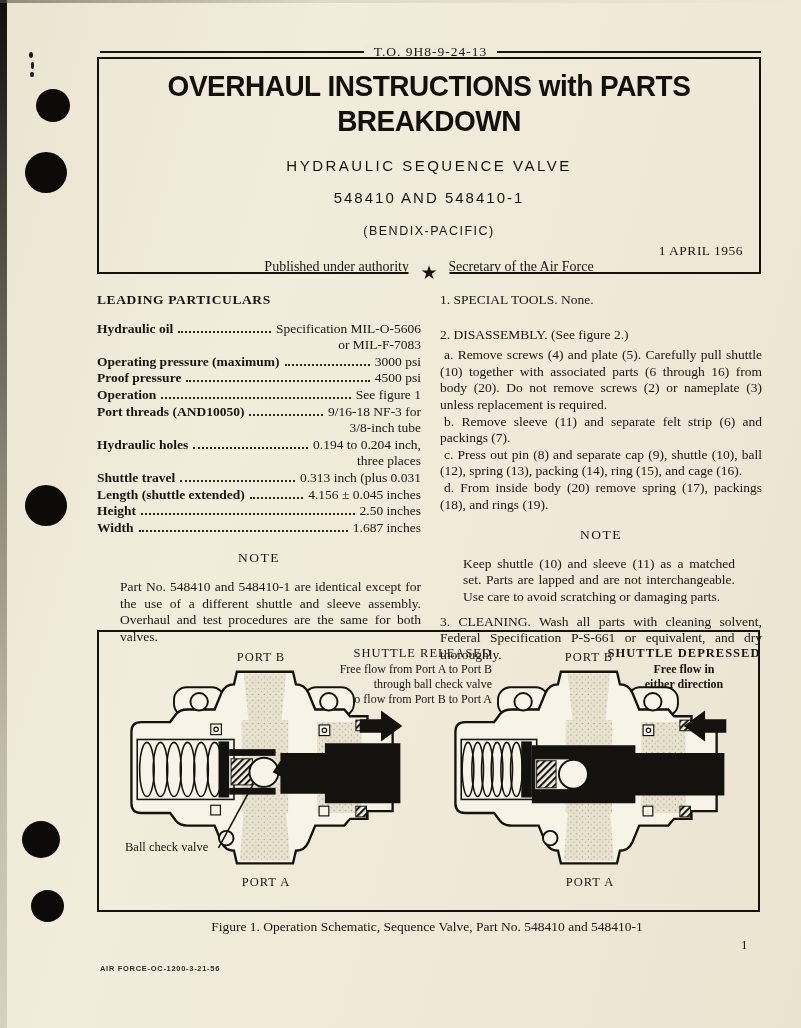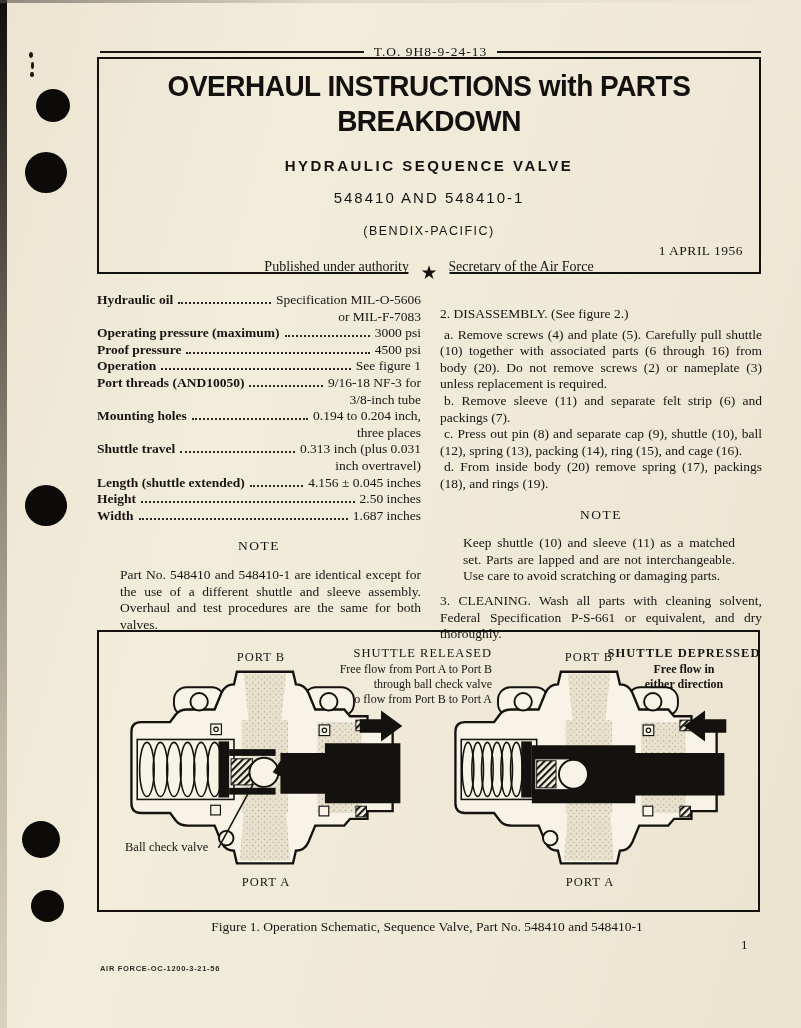--- a/index.html
+++ b/index.html
@@ -19,21 +19,21 @@
   .to-wrap{position:absolute;left:100px;top:42px;width:661px;text-align:center;}
   .to-rule{position:absolute;left:0;right:0;top:9px;border-top:2px solid #181613;}
   .to-text{position:relative;display:inline-block;background:#f0ead9;padding:0 10px;
     font-size:13.5px;letter-spacing:1px;}
 
   
   .hbox{position:absolute;left:97px;top:57px;width:660px;height:213px;
     border:2.5px solid #14120f;text-align:center;}
   .hbox .title{margin-top:13px;font-family:"Liberation Sans",sans-serif;font-weight:bold;
     font-size:28px;letter-spacing:-0.5px;transform:scaleY(1.08);color:#131110;}
-  .hbox .sub1{margin-top:21px;font-family:"Liberation Sans",sans-serif;font-size:15px;letter-spacing:2.5px;font-weight:bold;}
+  .hbox .sub1{margin-top:21px;font-family:"Liberation Sans",sans-serif;font-size:15px;letter-spacing:2.5px;}
   .hbox .sub2{margin-top:15px;font-family:"Liberation Sans",sans-serif;font-size:15px;letter-spacing:2px;}
   .hbox .mfr{margin-top:18px;font-family:"Liberation Sans",sans-serif;font-size:12.5px;letter-spacing:1.5px;}
   .hbox .auth{margin-top:21px;font-size:14px;}
   .hbox .date{position:absolute;right:16px;top:184px;font-size:13.5px;letter-spacing:0.5px;}
   .star{position:absolute;left:50%;bottom:-14px;transform:translateX(-50%);
     background:#f0ead9;padding:0 12px;font-size:19px;line-height:26px;color:#14120f;}
 
   
   .col{position:absolute;top:292px;font-size:13.5px;line-height:16.6px;}
   .col-left{left:97px;width:324px;}
@@ -88,20 +88,21 @@
   <div class="title">OVERHAUL INSTRUCTIONS with PARTS BREAKDOWN</div>
   <div class="sub1">HYDRAULIC SEQUENCE VALVE</div>
   <div class="sub2">548410 AND 548410-1</div>
   <div class="mfr">(BENDIX-PACIFIC)</div>
   <div class="auth">Published under authority of the Secretary of the Air Force</div>
   <div class="date">1 APRIL 1956</div>
   <div class="star">★</div>
 </div>
 
 <div class="col col-left">
+  <div class="lp-head">LEADING PARTICULARS</div>
 
   <div class="lp-row">
     <span class="lp-label">Hydraulic oil</span>
     <span class="lp-dots"></span>
     <span class="lp-value">Specification MIL-O-5606</span>
   </div>
   <div class="lp-cont">or MIL-F-7083</div>
 
   <div class="lp-row">
     <span class="lp-label">Operating pressure (maximum)</span>
@@ -122,32 +123,31 @@
   </div>
 
   <div class="lp-row">
     <span class="lp-label">Port threads (AND10050)</span>
     <span class="lp-dots"></span>
     <span class="lp-value">9/16-18 NF-3 for</span>
   </div>
   <div class="lp-cont">3/8-inch tube</div>
 
   <div class="lp-row">
-    <span class="lp-label">Mounting holes</span>
+    <span class="lp-label">Hydraulic holes</span>
     <span class="lp-dots"></span>
     <span class="lp-value">0.194 to 0.204 inch,</span>
   </div>
   <div class="lp-cont">three places</div>
 
   <div class="lp-row">
     <span class="lp-label">Shuttle travel</span>
     <span class="lp-dots"></span>
     <span class="lp-value">0.313 inch (plus 0.031</span>
   </div>
-  <div class="lp-cont">inch overtravel)</div>
 
   <div class="lp-row">
     <span class="lp-label">Length (shuttle extended)</span>
     <span class="lp-dots"></span>
     <span class="lp-value">4.156 ± 0.045 inches</span>
   </div>
 
   <div class="lp-row">
     <span class="lp-label">Height</span>
     <span class="lp-dots"></span>
@@ -159,20 +159,21 @@
     <span class="lp-dots"></span>
     <span class="lp-value">1.687 inches</span>
   </div>
 
 
   <div class="note-head">NOTE</div>
   <div class="note-body">Part No. 548410 and 548410-1 are identical except for the use of a different shuttle and sleeve assembly. Overhaul and test procedures are the same for both valves.</div>
 </div>
 
 <div class="col col-right">
+  <div class="para">1. SPECIAL TOOLS.  None.</div>
   <div class="gap"></div>
   <div class="para">2. DISASSEMBLY.  (See figure 2.)</div>
   <div class="para step">a. Remove screws (4) and plate (5).  Carefully pull shuttle (10) together with associated parts (6 through 16) from body (20).  Do not remove screws (2) or nameplate (3) unless replacement is required.</div>
   <div class="para step">b. Remove sleeve (11) and separate felt strip (6) and packings (7).</div>
   <div class="para step">c. Press out pin (8) and separate cap (9), shuttle (10), ball (12), spring (13), packing (14), ring (15), and cage (16).</div>
   <div class="para step">d. From inside body (20) remove spring (17), packings (18), and rings (19).</div>
   <div class="note-head">NOTE</div>
   <div class="note-body" style="margin-right:27px;">Keep shuttle (10) and sleeve (11) as a matched set. Parts are lapped and are not interchangeable. Use care to avoid scratching or damaging parts.</div>
   <div class="gap-s"></div>
   <div class="para">3. CLEANING.  Wash all parts with cleaning solvent, Federal Specification P-S-661 or equivalent, and dry thoroughly.</div>

